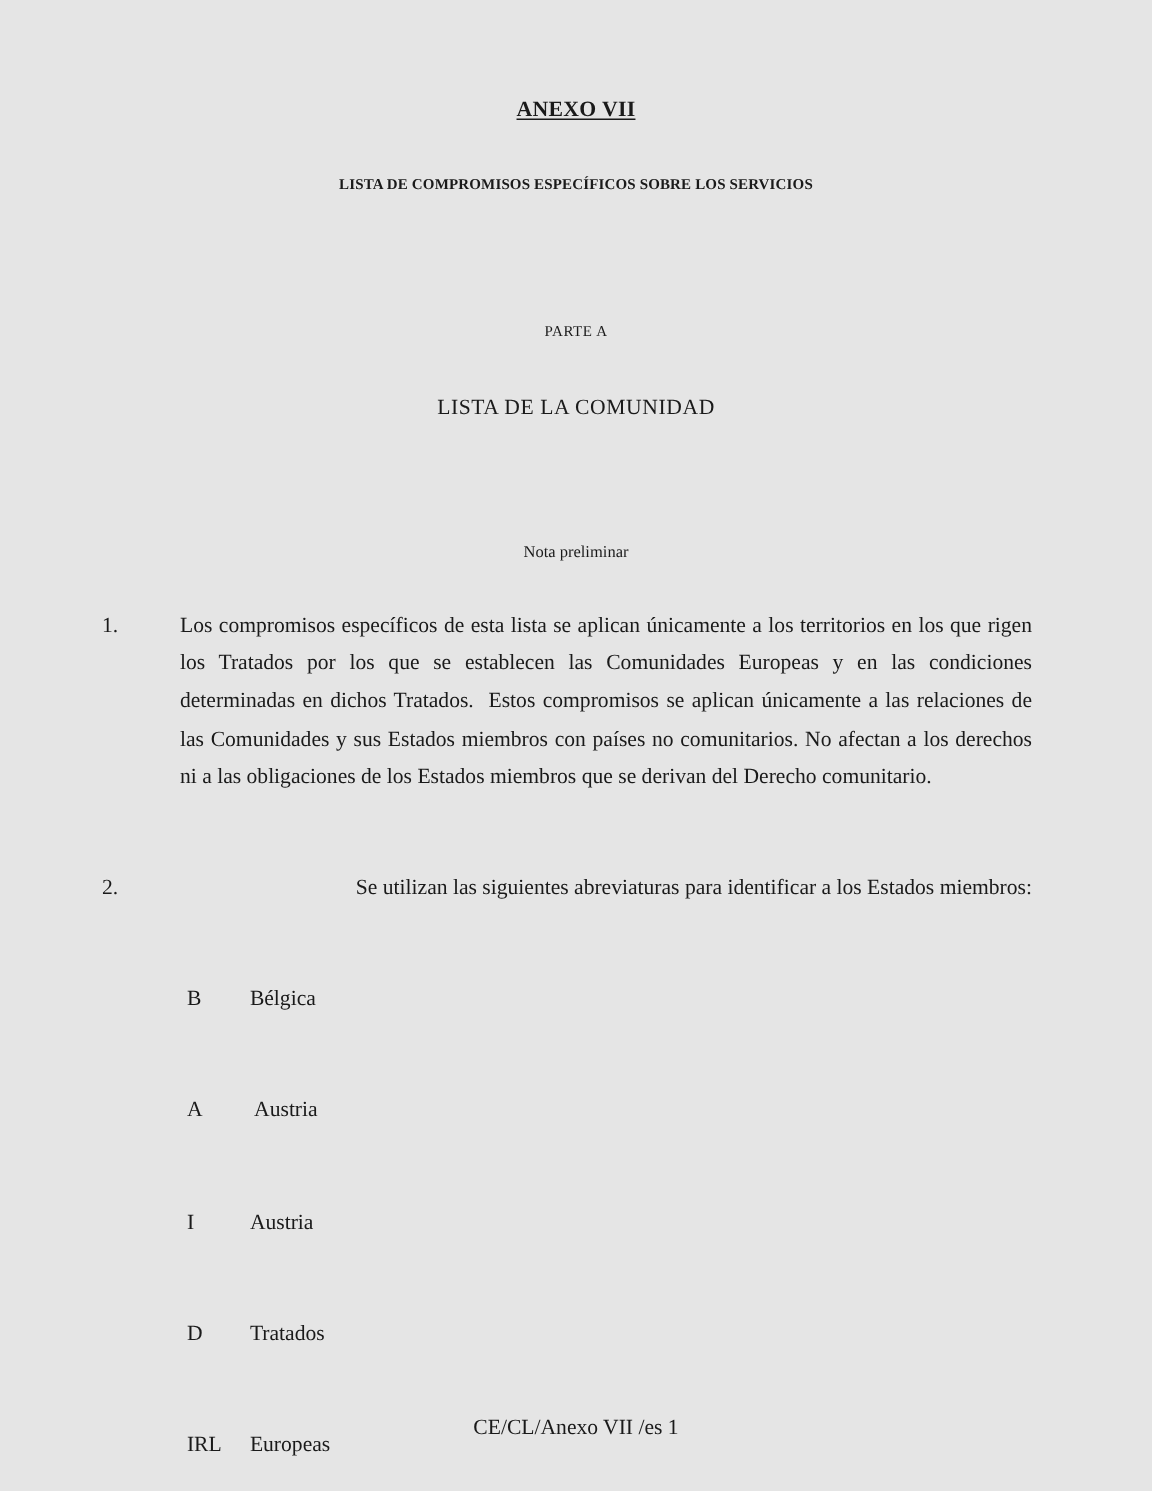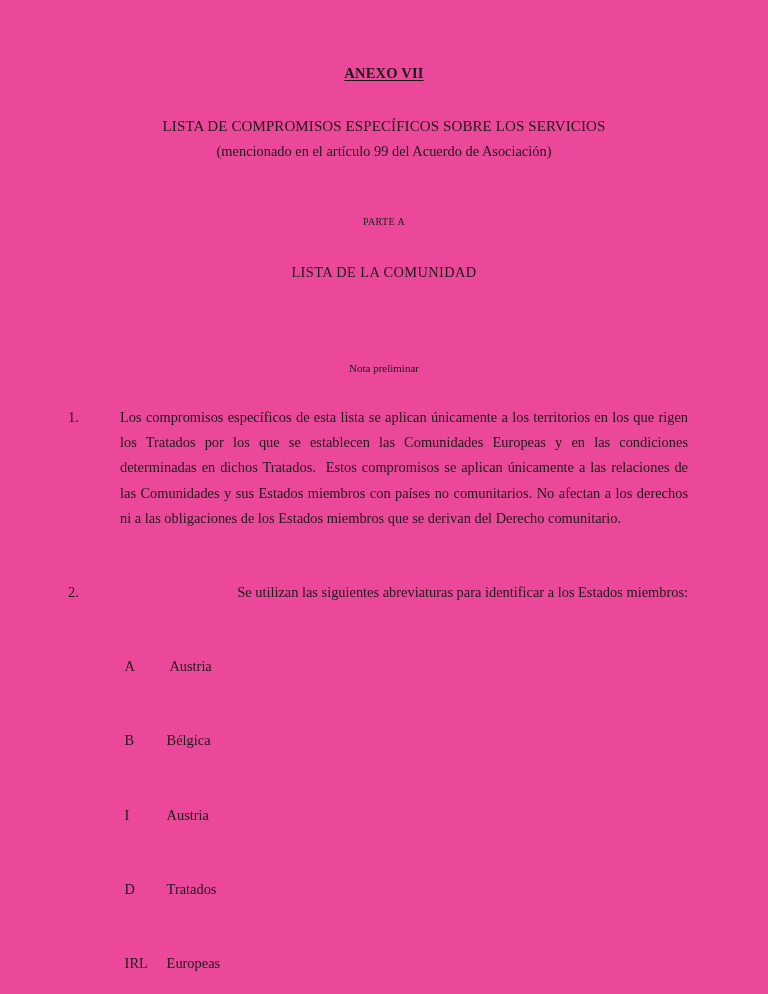--- a/index.html
+++ b/index.html
@@ -14,21 +14,21 @@
     position: relative;
     font-family: "Liberation Serif", "DejaVu Serif", serif;
     color: #1a1a1a;
     -webkit-font-smoothing: antialiased;
   }
   .page {
     position: absolute;
     inset: 0;
     width: 768px;
     height: 994px;
-    background: #ec4899;
+    background: #e5e5e5;
     overflow: hidden;
   }
 
   
   .title-main {
     position: absolute;
     left: 0;
     right: 0;
     top: 65px;
     text-align: center;
@@ -40,22 +40,22 @@
     text-decoration: underline;
     text-underline-offset: 2px;
   }
 
   .title-sub1 {
     position: absolute;
     left: 0;
     right: 0;
     top: 118px;
     text-align: center;
-    font-size: 15px;
-    font-weight: normal;
+    font-size: 10px;
+    font-weight: bold;
     letter-spacing: 0.1px;
   }
   .title-sub2 {
     position: absolute;
     left: 0;
     right: 0;
     top: 143px;
     text-align: center;
     font-size: 14.4px;
     font-weight: normal;
@@ -149,49 +149,49 @@
 </head>
 <body>
 
 <div class="page">
 
   <div class="title-main">
     <span>ANEXO VII</span>
   </div>
 
   <div class="title-sub1">LISTA DE COMPROMISOS ESPECÍFICOS SOBRE LOS SERVICIOS</div>
-  <div class="title-sub2">(mencionado en el artículo 99 del Acuerdo de Asociación)</div>
 
   <div class="part-label">PARTE A</div>
   <div class="list-label">LISTA DE LA COMUNIDAD</div>
 
   <div class="note-label">Nota preliminar</div>
 
   <div class="para" id="para-1">
     <span class="num">1.</span>
     <div class="body">Los compromisos específicos de esta lista se aplican únicamente a los territorios en los que rigen los Tratados por los que se establecen las Comunidades Europeas y en las condiciones determinadas en dichos Tratados.  Estos compromisos se aplican únicamente a las relaciones de las Comunidades y sus Estados miembros con países no comunitarios. No afectan a los derechos ni a las obligaciones de los Estados miembros que se derivan del Derecho comunitario.</div>
   </div>
 
   <div class="para" id="para-2">
     <span class="num">2.</span>
     <div class="body nojust">Se utilizan las siguientes abreviaturas para identificar a los Estados miembros:</div>
   </div>
 
   <div class="abbr-list">
     <div class="abbr-row">
-      <span class="code">A</span><span class="name"> Austria</span>
+      <span class="code">B</span><span class="name">Bélgica</span>
     </div>
     <div class="abbr-row">
-      <span class="code">B</span><span class="name">Bélgica</span>
+      <span class="code">A</span><span class="name"> Austria</span>
     </div>
     <div class="abbr-row">
       <span class="code">I</span><span class="name">Austria</span>
     </div>
     <div class="abbr-row">
       <span class="code">D</span><span class="name">Tratados</span>
     </div>
     <div class="abbr-row">
       <span class="code">IRL</span><span class="name">Europeas</span>
     </div>
   </div>
 
+  <div class="footer">CE/CL/Anexo VII /es 1</div>
 
 </div>
 
 </body></html>

